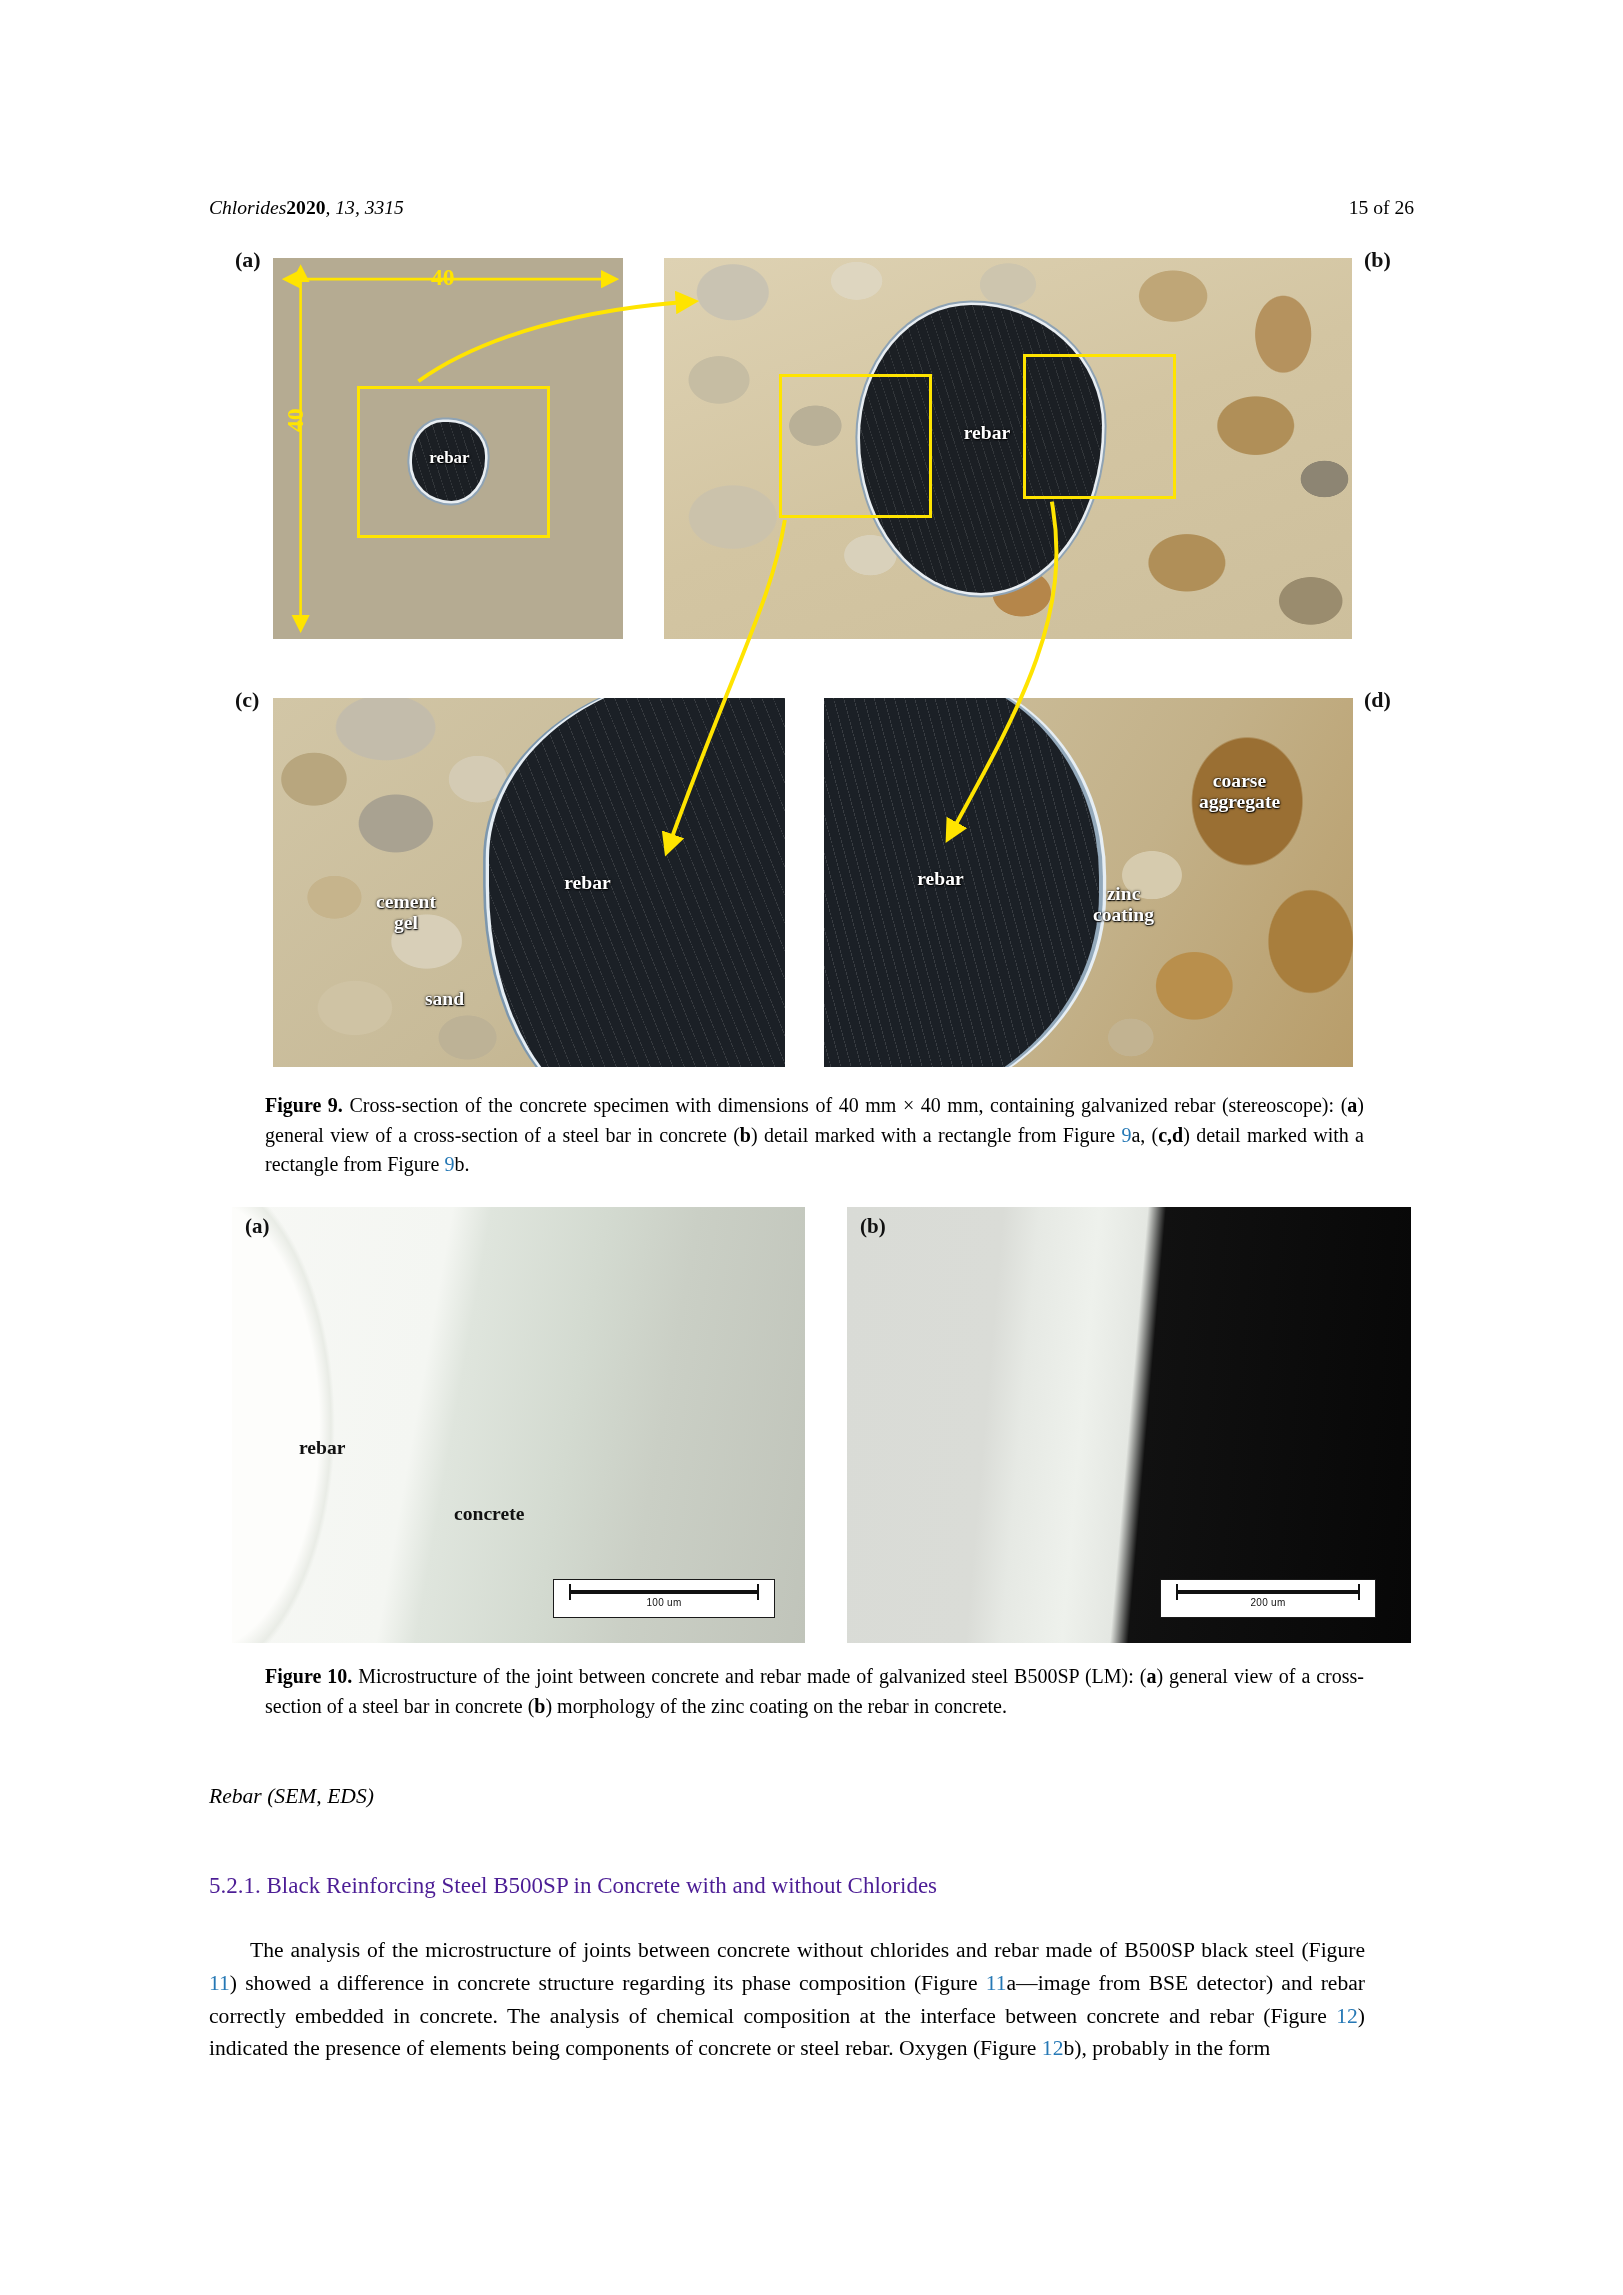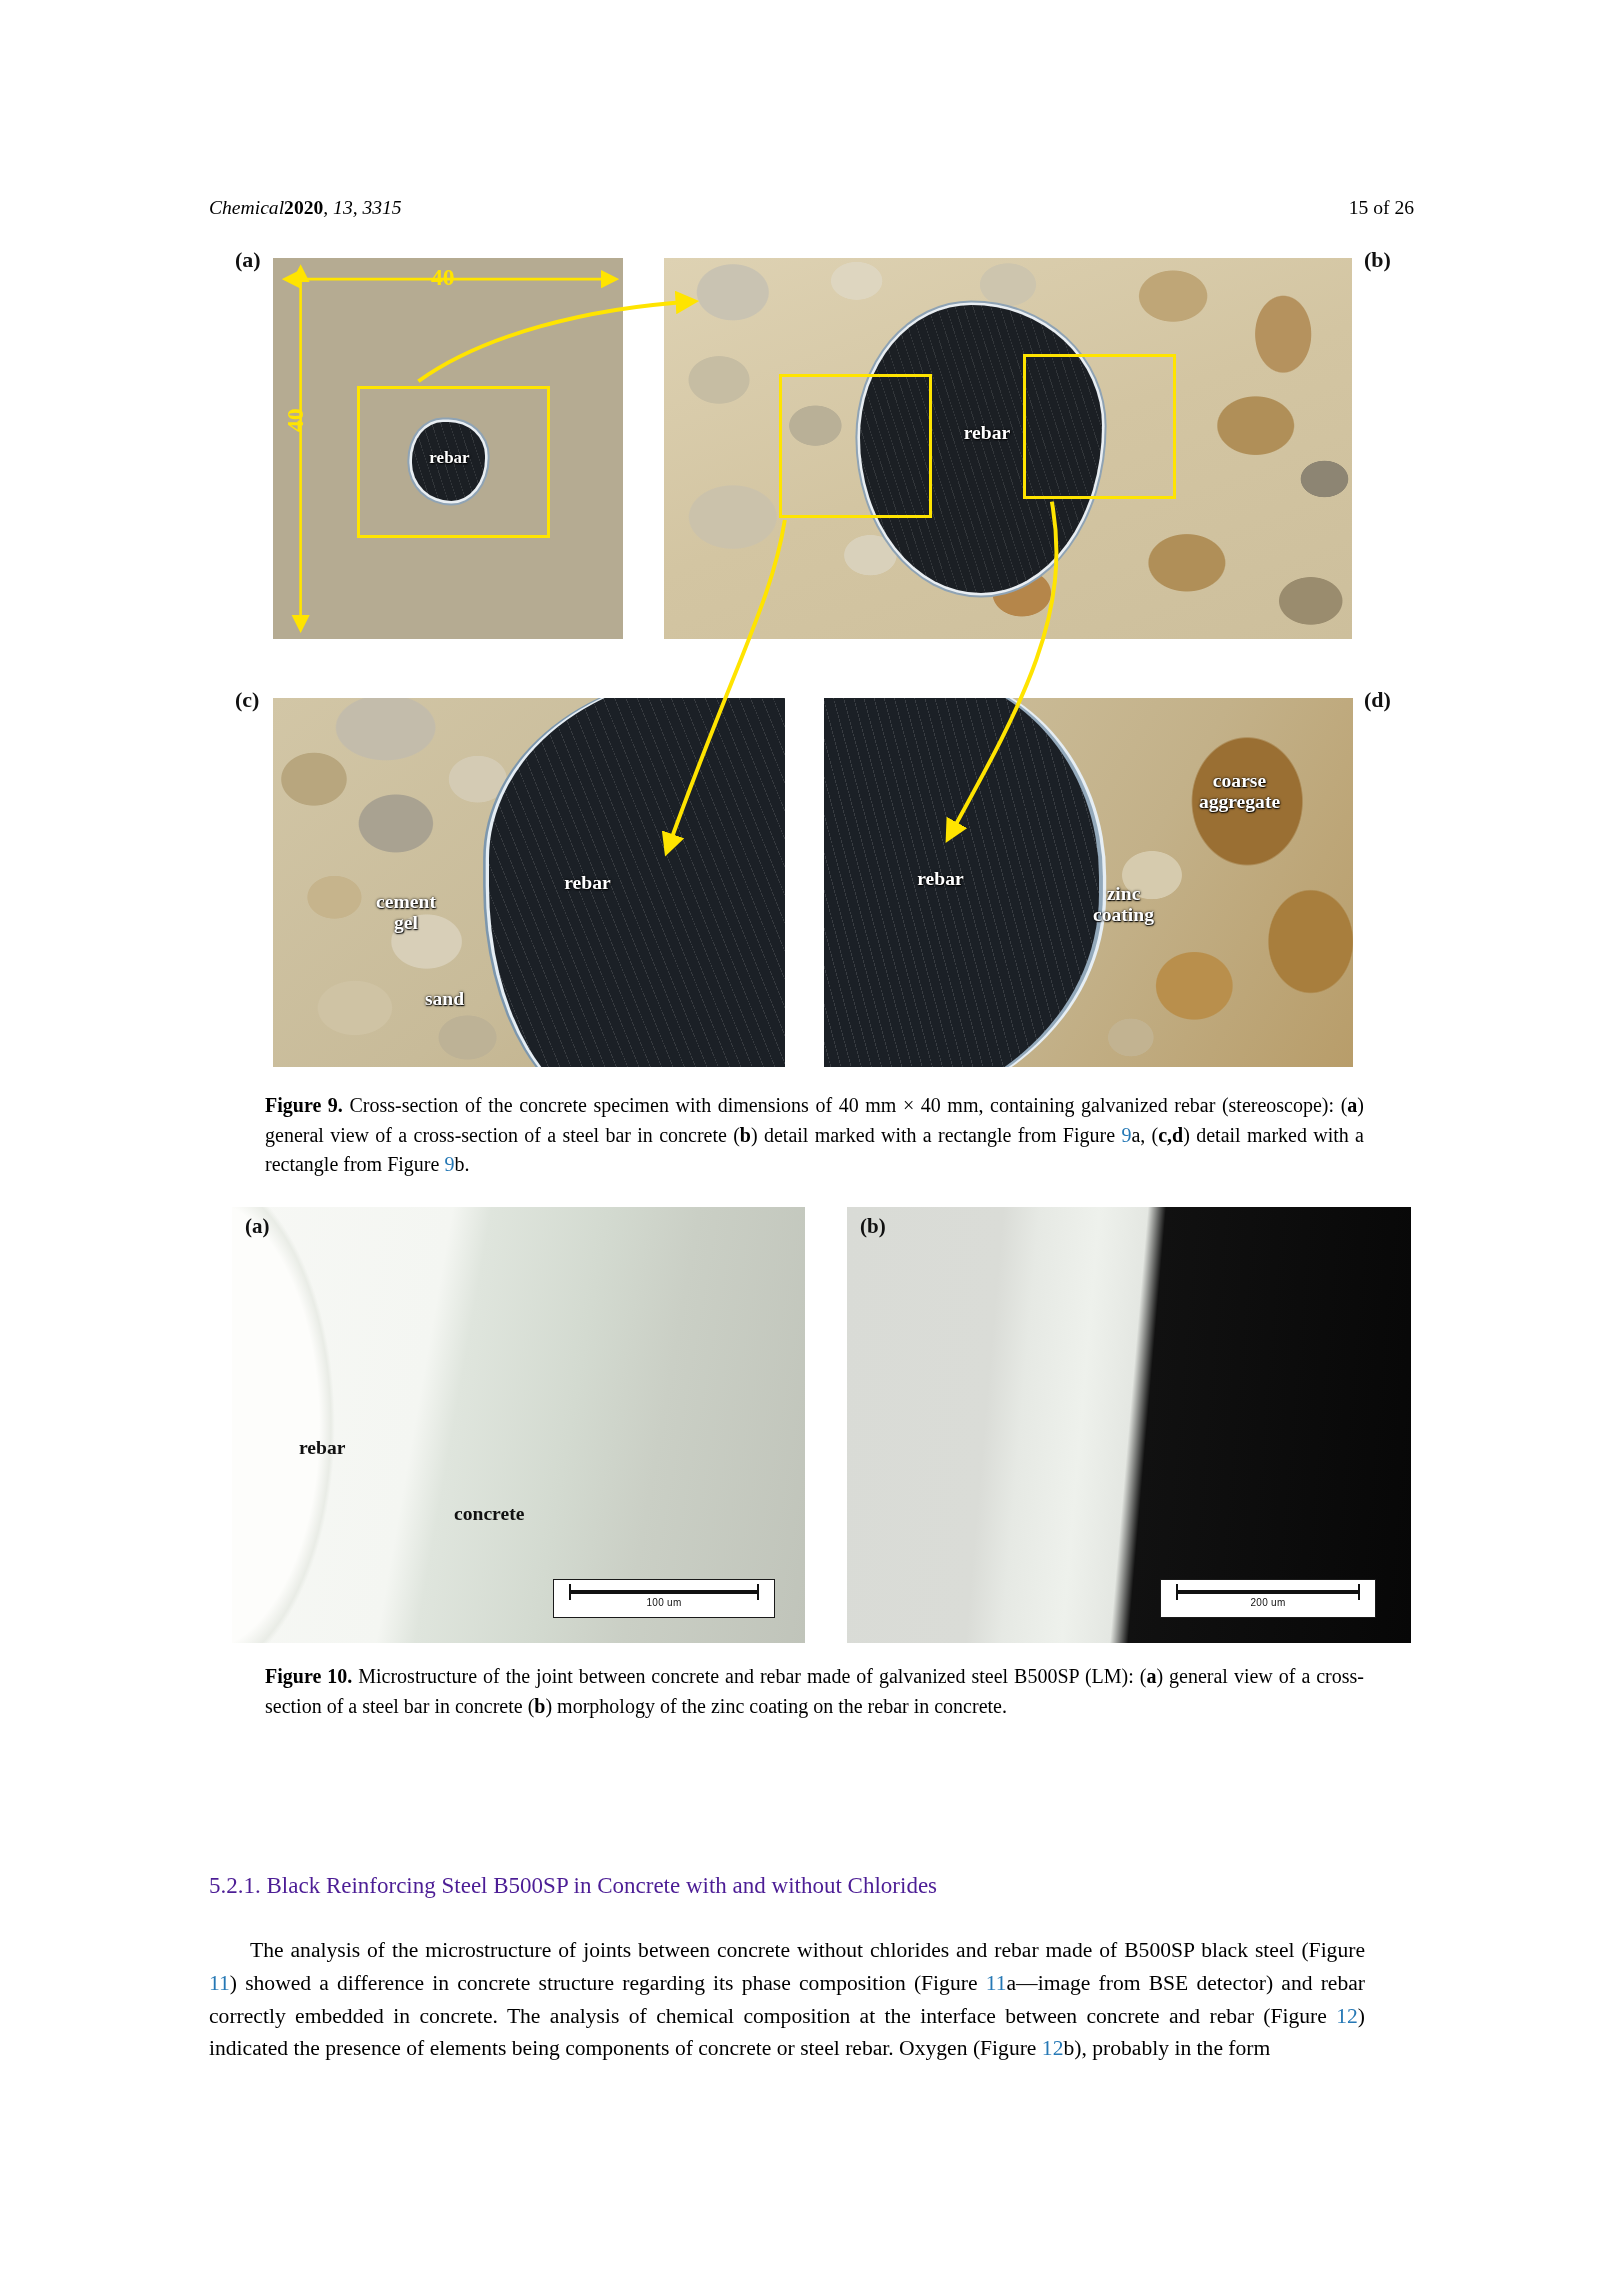--- a/index.html
+++ b/index.html
@@ -248,21 +248,21 @@
     font-size: 10px;
     color: #111;
     letter-spacing: 0.3px;
   }
 </style>
 </head>
 <body>
 
 <div class="running-head">
   <div class="rh-left">
-    <span>Chemical</span><b>2020</b><span>, </span><i>13</i><span>, </span><span>3315</span>
+    <span>Chlorides</span><b>2020</b><span>, </span><i>13</i><span>, </span><span>3315</span>
   </div>
   <div class="rh-right">15 of 26</div>
 </div>
 
 <div class="figure-block" style="left:209px; top:236px; width:1204px; height:844px;">
 
   <div class="panel-label" style="left:26px; top:13px;">(a)</div>
 
   <div class="panel concrete-a" style="left:64px; top:22px; width:350px; height:381px;">
     <div class="rebar-core" style="left:139px; top:164px; width:73px; height:79px;
@@ -360,20 +360,21 @@
       <div class="txt">200 um</div>
     </div>
   </div>
 </div>
 
 <div class="caption" style="left:265px; top:1662px; width:1099px;font-family:Liberation Serif, serif;">
   <b>Figure 10.</b><span> Microstructure of the joint between concrete and rebar made of galvanized steel B500SP (LM): (</span><b>a</b><span>) general view of a cross-section of a steel bar in concrete (</span><b>b</b><span>) morphology of the zinc coating on the rebar in concrete.</span>
 </div>
 
 <div class="sec-head-italic" style="left:209px; top:1781px; width:1112px;">
+  <div>Rebar (SEM, EDS)</div>
 </div>
 
 <div class="sec-head" style="left:209px; top:1870px; width:1152px;">5.2.1. Black Reinforcing Steel B500SP in Concrete with and without Chlorides</div>
 
 <div class="body-par" style="left:209px; top:1934px; width:1156px;">
   <span>The analysis of the microstructure of joints between concrete without chlorides and rebar made of B500SP black steel (Figure </span><a class="lnk" href="#" style="text-decoration:none;">11</a><span>) showed a difference in concrete structure regarding its phase composition (Figure </span><a class="lnk" href="#" style="text-decoration:none;">11</a><span>a—image from BSE detector) and rebar correctly embedded in concrete. The analysis of chemical composition at the interface between concrete and rebar (Figure </span><a class="lnk" href="#" style="text-decoration:none;">12</a><span>) indicated the presence of elements being components of concrete or steel rebar. Oxygen (Figure </span><a class="lnk" href="#" style="text-decoration:none;">12</a><span>b), probably in the form</span>
 </div>
 
 
 </body></html>

